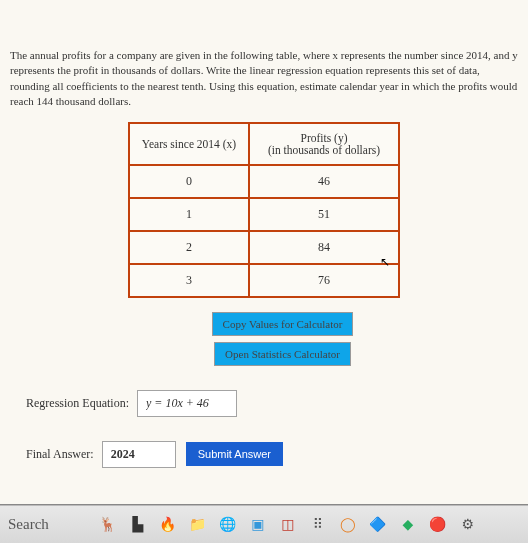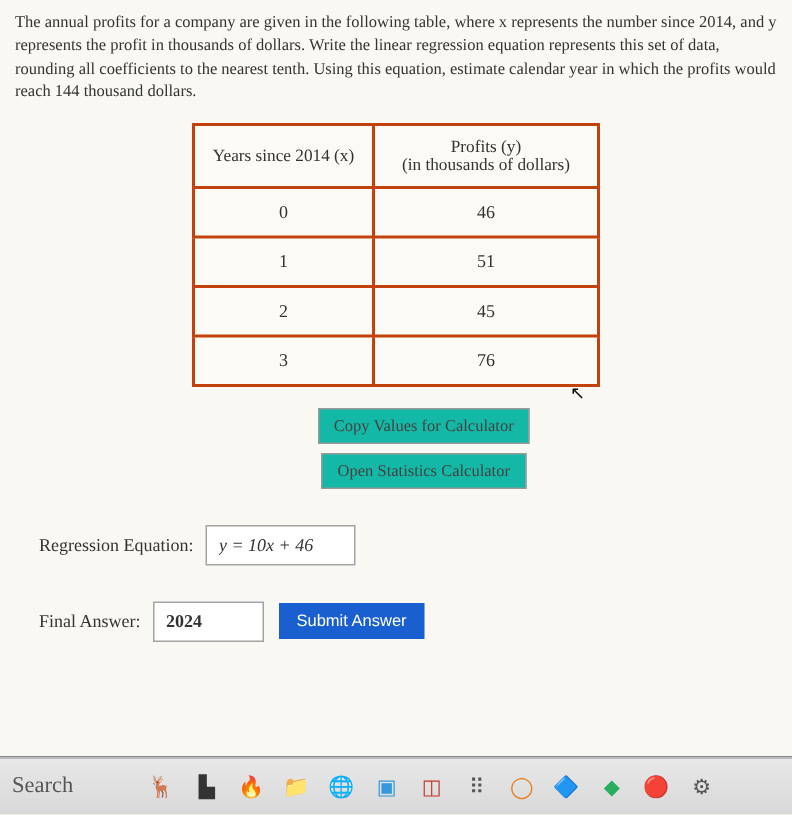--- a/index.html
+++ b/index.html
@@ -15,20 +15,21 @@
       background: #faf8f2;
       padding: 8px 10px 0 10px;
       height: 505px;
       border-bottom: 1px solid #888;
     }
     .question-text {
       font-size: 11px;
       color: #333;
       line-height: 1.4;
       margin-bottom: 12px;
+      margin-top: 40px;
     }
     .table-wrap {
       display: flex;
       justify-content: center;
       margin-bottom: 14px;
     }
     table {
       border-collapse: collapse;
       background: #fcfaf5;
     }
@@ -46,21 +47,21 @@
     th.col1 { width: 120px; }
     th.col2 { width: 150px; }
     td { height: 26px; }
     .btn-row {
       display: flex;
       justify-content: center;
       margin-bottom: 6px;
     }
     .outline-btn {
       border: 1px solid #999;
-      background: #14b8a6;
+      background: #0ea5e9;
       padding: 5px 10px;
       font-size: 11px;
       color: #444;
       font-family: inherit;
       cursor: pointer;
       margin-left: 37px;
     }
     .answer-section {
       margin-top: 30px;
       padding-left: 16px;
@@ -164,21 +165,21 @@
         <tr>
           <td>0</td>
           <td>46</td>
         </tr>
         <tr>
           <td>1</td>
           <td>51</td>
         </tr>
         <tr>
           <td>2</td>
-          <td>45</td>
+          <td>84</td>
         </tr>
         <tr>
           <td>3</td>
           <td>76</td>
         </tr>
       </tbody>
     </table>
   </div>
 
   <div class="cursor">↖</div>

